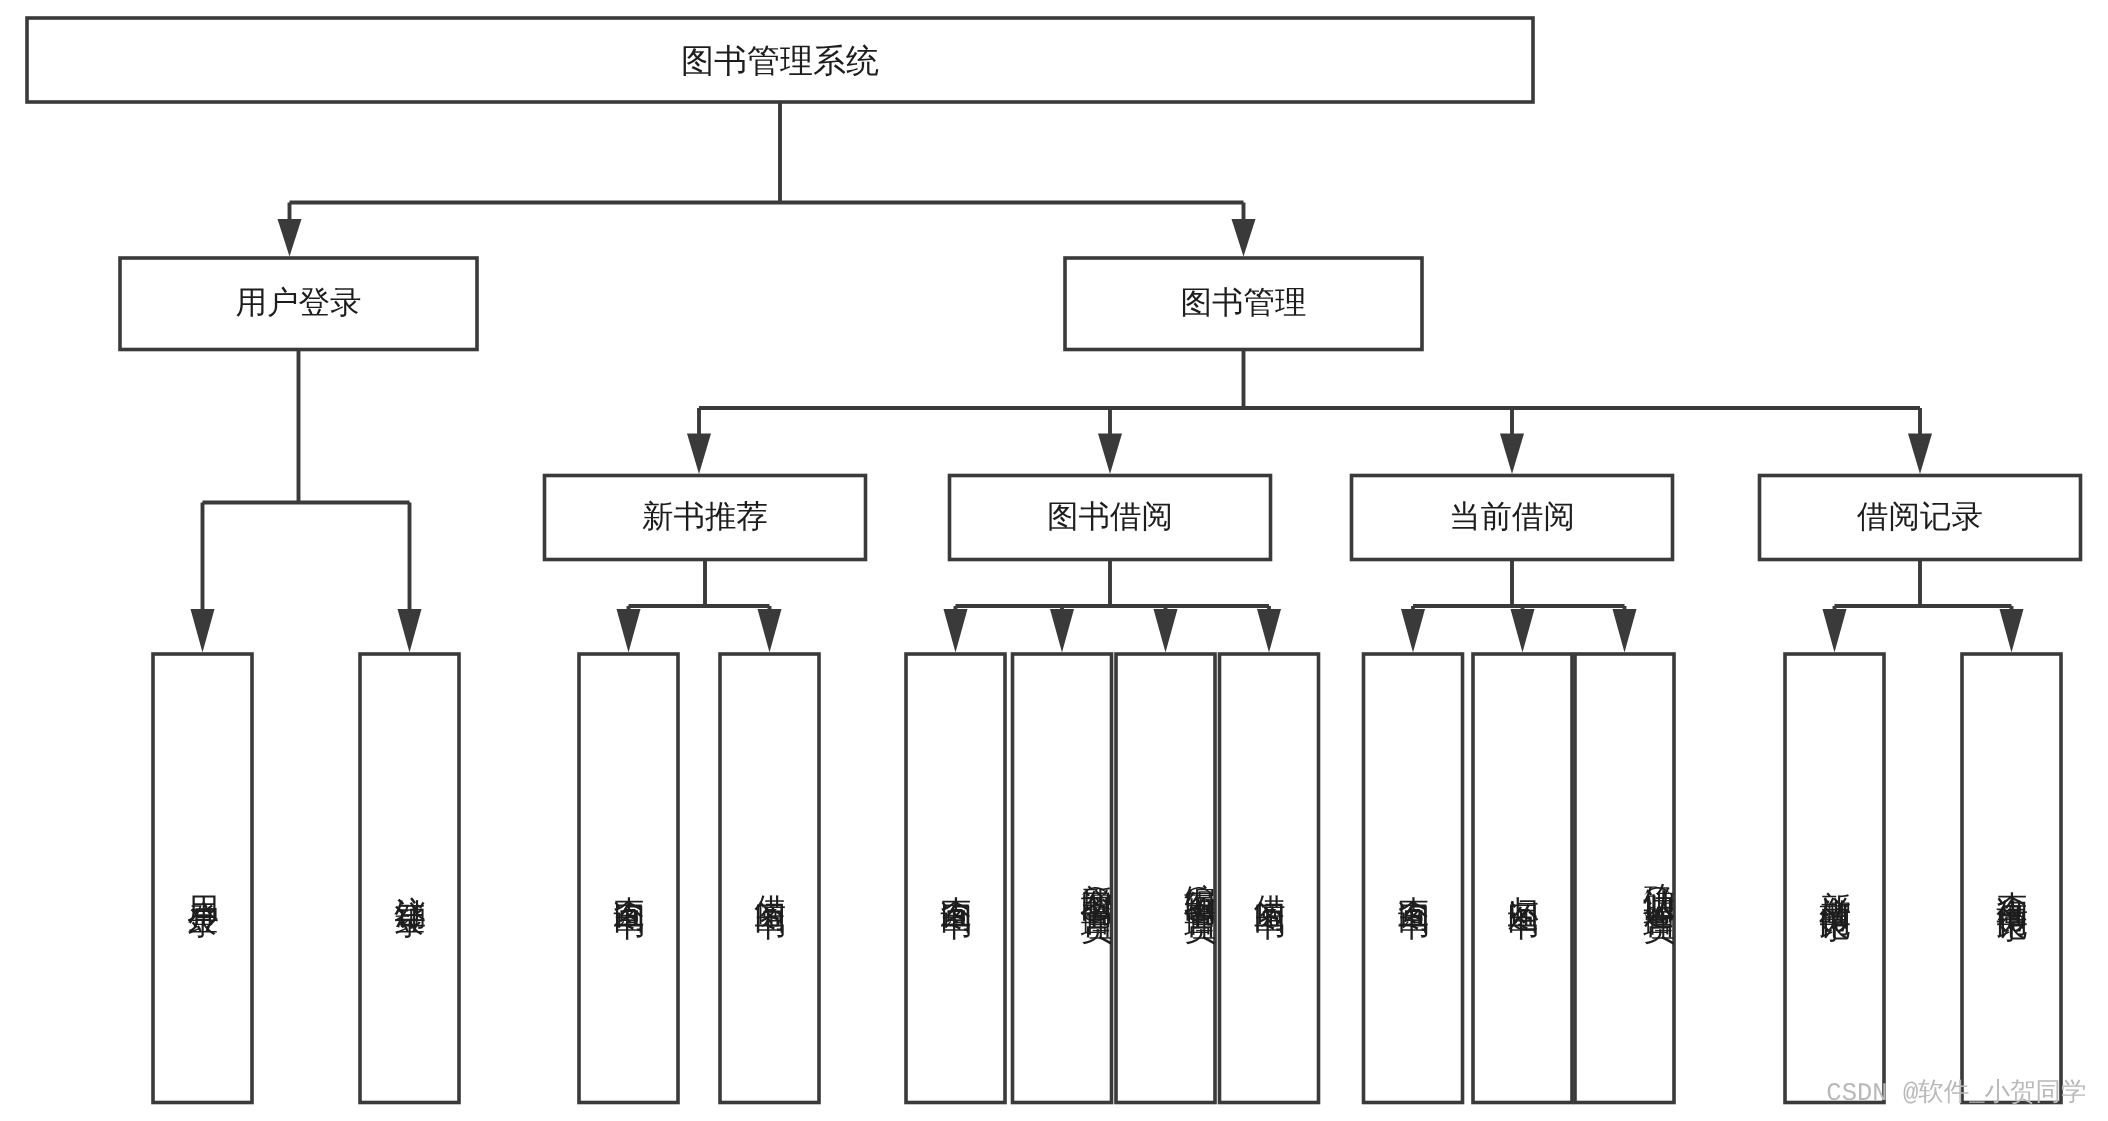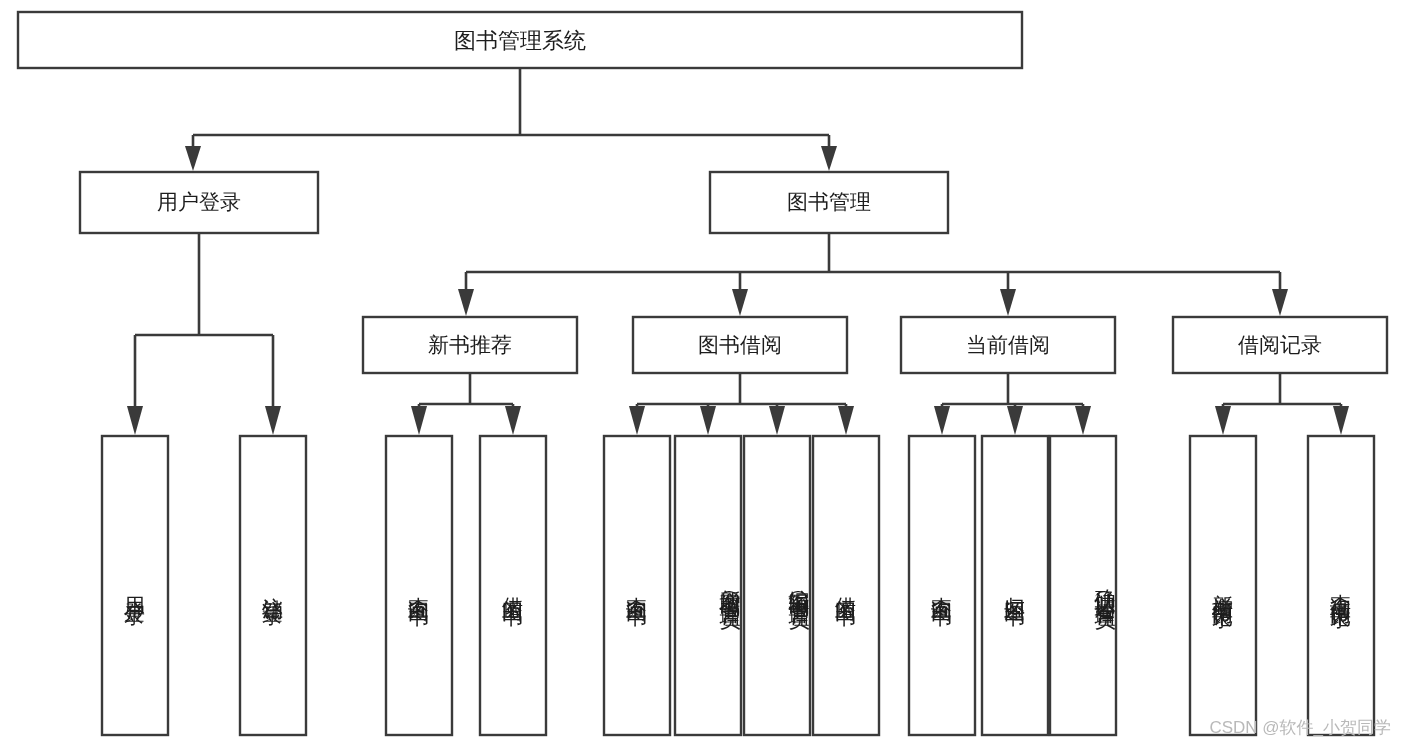--- a/index.html
+++ b/index.html
@@ -70,21 +70,21 @@
     align-items: center;
     justify-content: center;
     white-space: nowrap;
     text-align: center;
     pointer-events: none;
   }
   .watermark {
     position: absolute;
     right: 14px;
     bottom: 8px;
-    font-family: Liberation Sans, sans-serif;
+    font-family: Liberation Mono, monospace;
     font-size: 17px;
     color: #b9b9b9;
     white-space: nowrap;
     user-select: none;
   }
 </style>
 </head>
 <body>
 
 <div id="diagram-root">

